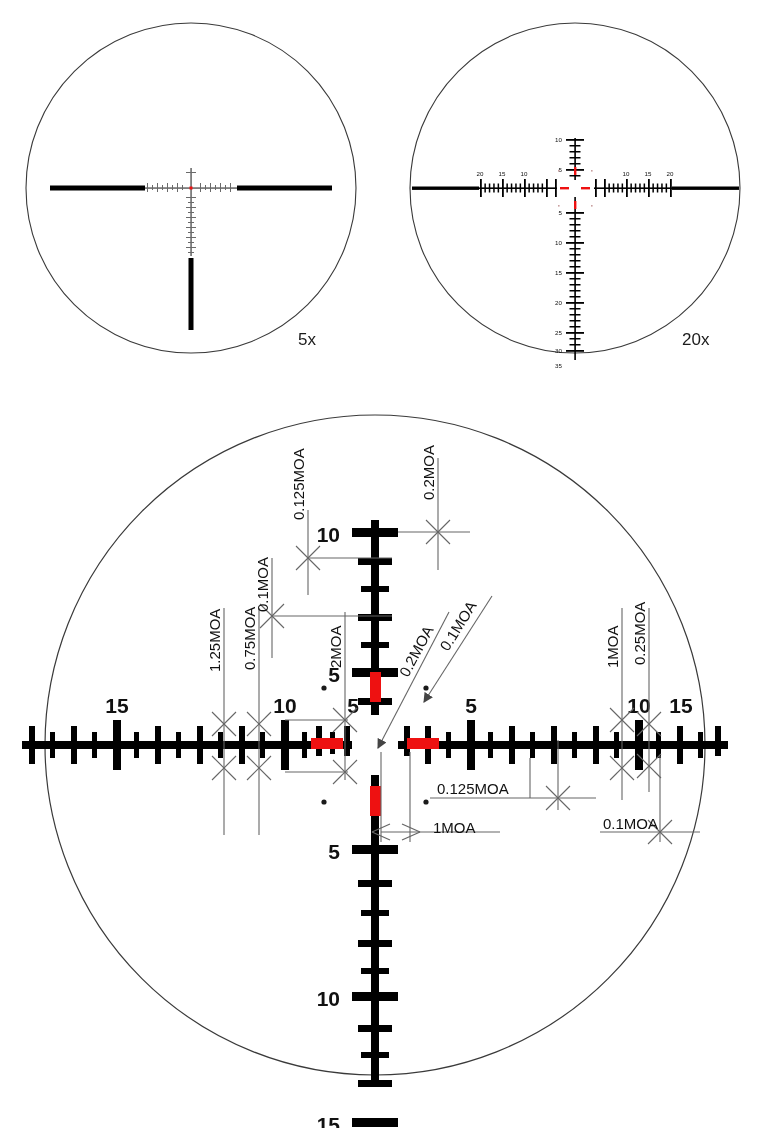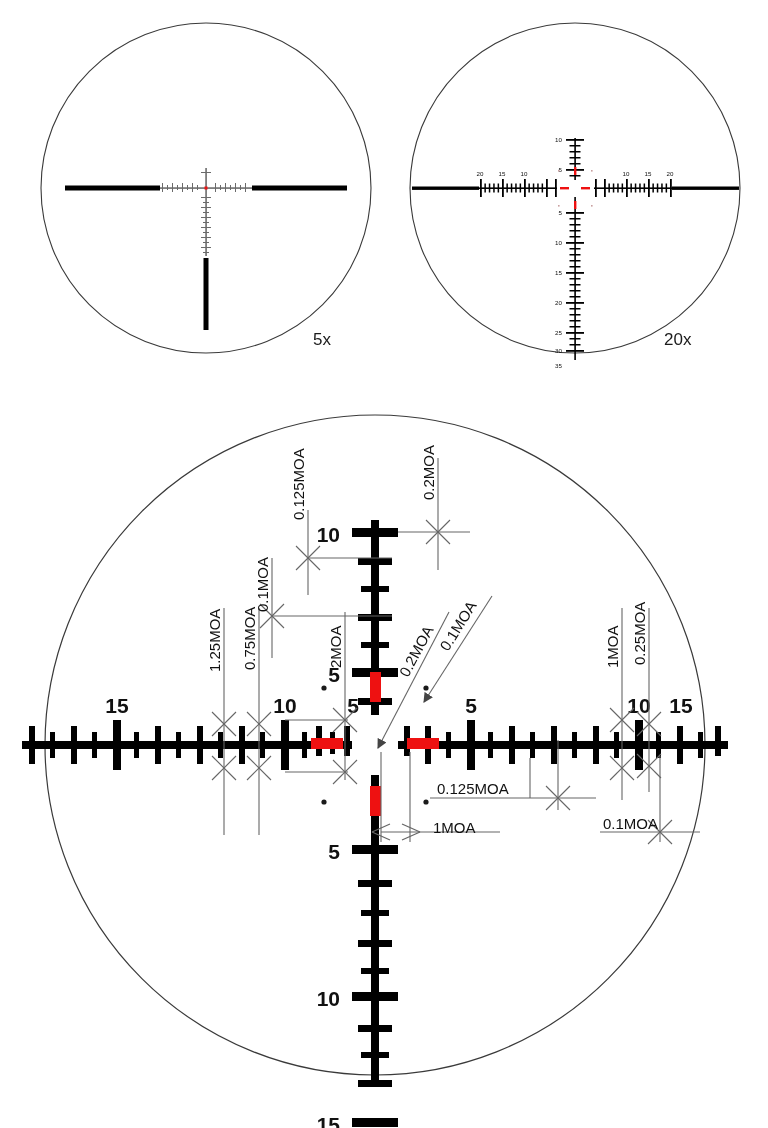--- a/index.html
+++ b/index.html
@@ -9,21 +9,21 @@
   svg{display:block;}
   .scope-wrap{position:absolute;}
   .magtext{position:absolute;font-family:"Liberation Sans",sans-serif;color:#1b1b1b;}
   .mag-small{font-size:17px;}
 </style>
 </head>
 <body>
 
 <div class="stage">
 
-  <div class="scope-wrap" style="left:15px;top:0px;">
+  <div class="scope-wrap" style="left:0px;top:0px;">
     <svg width="384" height="380" viewBox="0 0 384 380">
       <circle cx="191" cy="188" r="165" fill="#fff" stroke="#3a3a3a" stroke-width="1.1"></circle>
       <g>
 
         <rect x="50" y="185.5" width="95" height="5" fill="#000"></rect>
         <rect x="237" y="185.5" width="95" height="5" fill="#000"></rect>
 
         <rect x="145" y="187.5" width="92" height="1.1" fill="#2a2a2a"></rect>
 
         <rect x="190.5" y="168" width="1.1" height="88" fill="#2a2a2a"></rect>
@@ -178,21 +178,21 @@
           <rect x="190" y="201" width="2.4" height="8"></rect>
         </g>
         <g fill="#c9a0a0">
           <rect x="174" y="170" width="1.6" height="1.6"></rect>
             <rect x="207" y="170" width="1.6" height="1.6"></rect>
           <rect x="174" y="205" width="1.6" height="1.6"></rect>
             <rect x="207" y="205" width="1.6" height="1.6"></rect>
         </g>
       </g>
     </svg>
-    <div class="magtext mag-small" style="left:280px;top:330px;">20x</div>
+    <div class="magtext mag-small" style="left:298px;top:330px;">20x</div>
   </div>
 
   <div class="scope-wrap" style="left:0px;top:380px;">
     <svg width="768" height="748" viewBox="0 0 768 748">
       <defs>
         <marker id="ar" markerWidth="9" markerHeight="9" refX="8" refY="4.5" orient="auto">
           <path d="M0,0 L9,4.5 L0,9" fill="none" stroke="#555" stroke-width="1"></path>
         </marker>
         <marker id="arb" markerWidth="9" markerHeight="9" refX="8" refY="4.5" orient="auto">
           <path d="M0,0 L9,4.5 L0,9 Z" fill="#444"></path>

